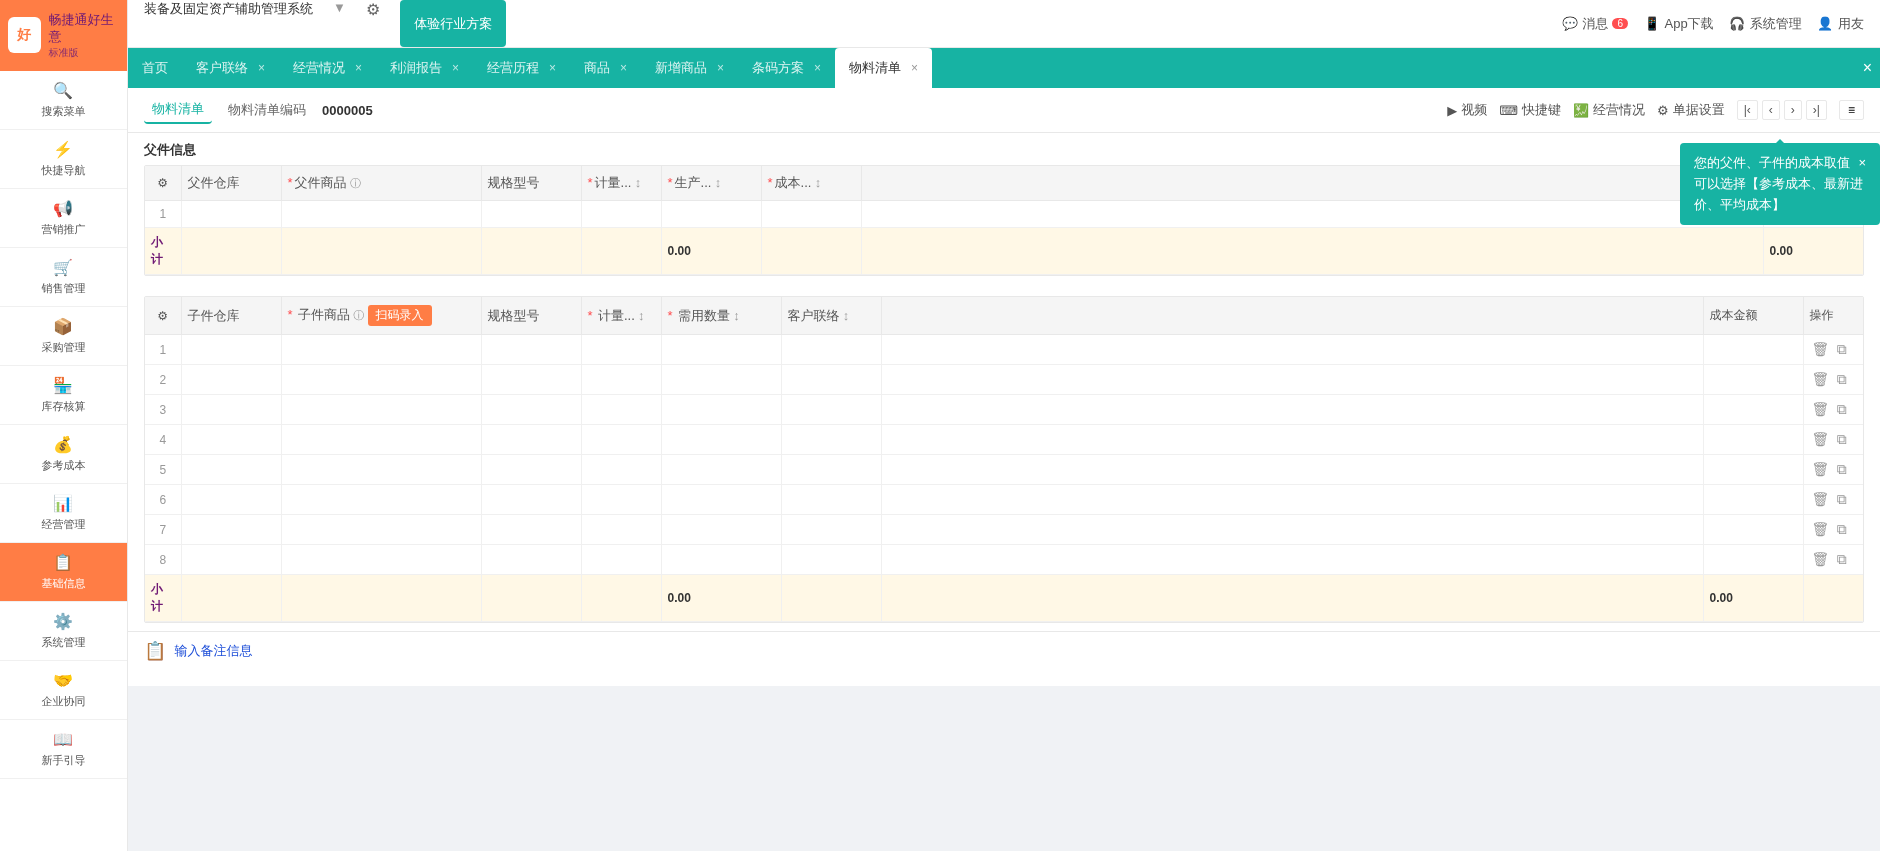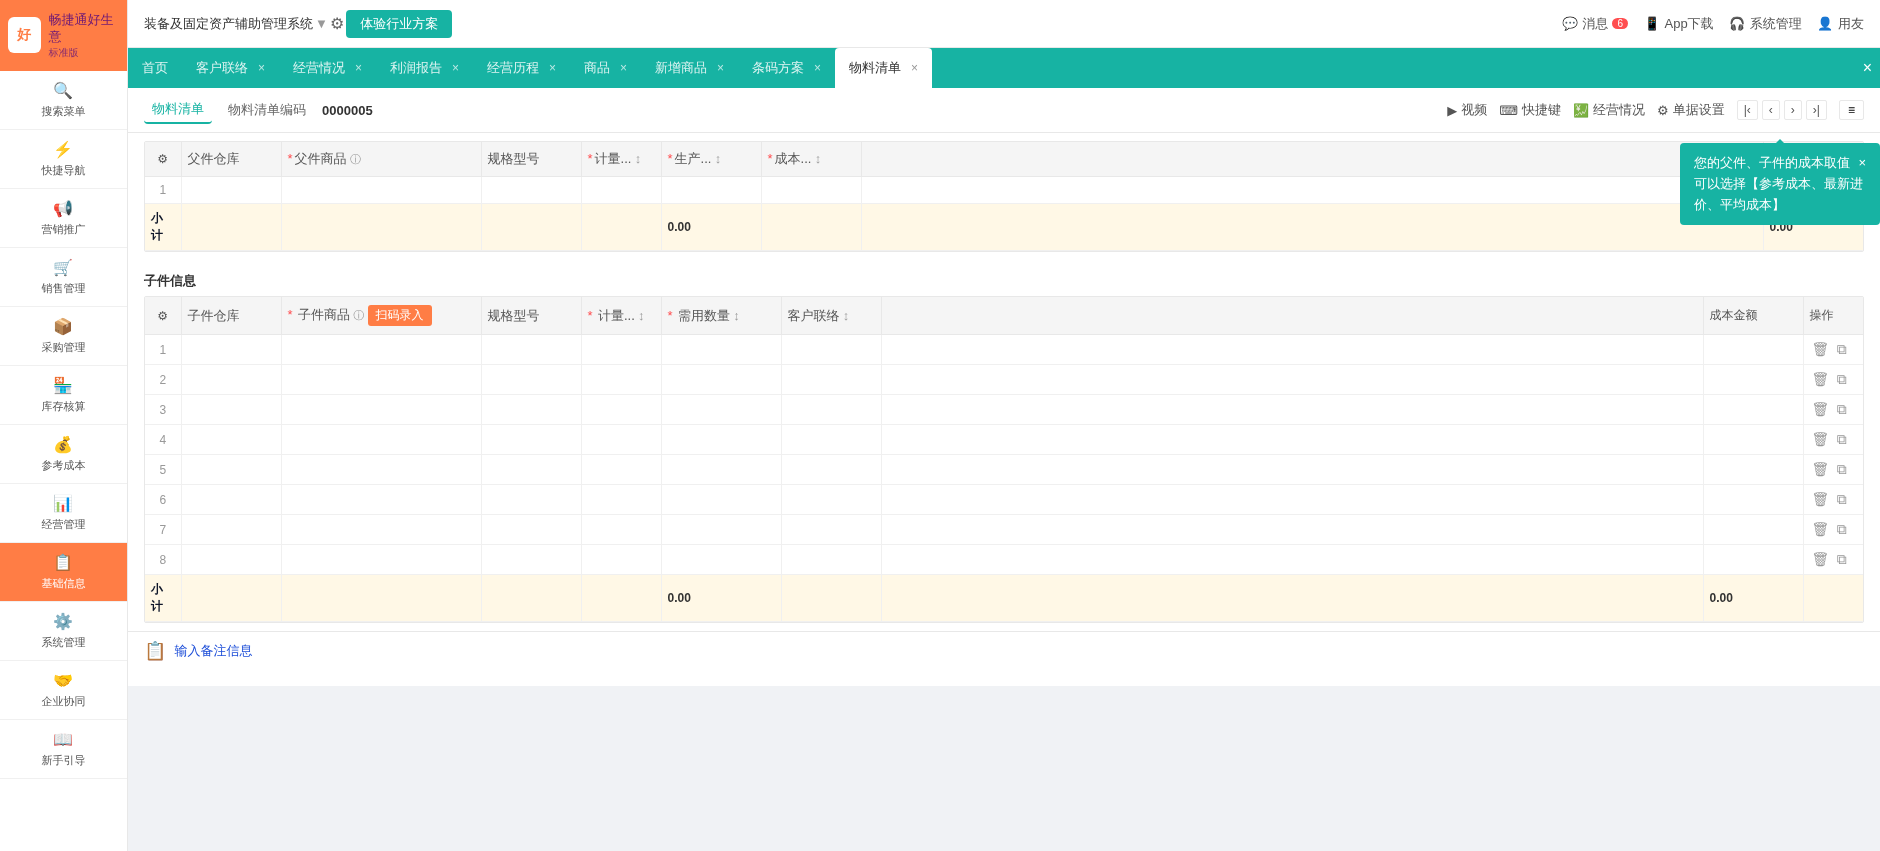--- a/index.html
+++ b/index.html
@@ -13,21 +13,21 @@
     .sidebar-nav { flex: 1; overflow-y: auto; }
     .sidebar-item { display: flex; flex-direction: column; align-items: center; padding: 10px 4px; cursor: pointer; color: #555; gap: 4px; border-bottom: 1px solid #f0f0f0; }
     .sidebar-item.active { background: #ff7d45; color: #fff; }
     .sidebar-item-icon { font-size: 16px; }
     .sidebar-item-label { font-size: 11px; text-align: center; }
 
     
     .main { flex: 1; display: flex; flex-direction: column; overflow: hidden; }
 
     
-    .topbar { background: #fff; display: flex; align-items: center; padding: 0 16px; height: 48px; border-bottom: 1px solid #e8e8e8; gap: 2px; }
+    .topbar { background: #fff; display: flex; padding: 0 16px; height: 48px; border-bottom: 1px solid #e8e8e8; gap: 20px; }
     .topbar-btn { background: #17b3a3; color: #fff; border: none; border-radius: 4px; padding: 5px 14px; cursor: pointer; font-size: 13px; }
     .topbar-right { display: flex; align-items: center; gap: 16px; margin-left: auto; }
     .topbar-right-item { display: flex; align-items: center; gap: 4px; color: #555; cursor: pointer; font-size: 12px; }
     .badge { background: #ff4d4f; color: #fff; border-radius: 10px; padding: 0 5px; font-size: 10px; min-width: 16px; text-align: center; }
 
     
     .nav-tabs { background: #17b3a3; display: flex; align-items: center; height: 40px; padding: 0 0; overflow: hidden; }
     .nav-tab { padding: 0 14px; height: 40px; display: flex; align-items: center; gap: 6px; color: rgba(255,255,255,0.85); cursor: pointer; white-space: nowrap; font-size: 13px; }
     .nav-tab.active { background: #fff; color: #333; border-radius: 4px 4px 0 0; }
     .nav-tab .close-x { font-size: 12px; color: rgba(255,255,255,0.7); }
@@ -54,21 +54,21 @@
     
     .table-container { border: 1px solid #e8e8e8; border-radius: 2px; overflow: hidden; margin-bottom: 0; position: relative; }
     table { width: 100%; border-collapse: collapse; table-layout: fixed; }
     thead tr { background: #f5f5f5; }
     thead th { padding: 8px 6px; text-align: left; font-weight: normal; color: #555; border-bottom: 1px solid #e8e8e8; border-right: 1px solid #e8e8e8; font-size: 12px; white-space: nowrap; overflow: hidden; }
     thead th:last-child { border-right: none; }
     tbody tr { border-bottom: 1px solid #f0f0f0; }
     tbody td { padding: 6px 6px; border-right: 1px solid #f0f0f0; font-size: 12px; color: #333; vertical-align: middle; }
     tbody td:last-child { border-right: none; }
     .subtotal-row td { background: #fff8e6; font-weight: bold; padding: 6px 6px; }
-    .subtotal-row td:first-child { color: #0f172a; }
+    .subtotal-row td:first-child { color: #701a75; }
     .settings-col { width: 36px; text-align: center; }
     .row-num { color: #999; text-align: center; }
     .required-star { color: #ff4d4f; margin-right: 2px; }
     .action-btn { background: none; border: none; cursor: pointer; color: #999; font-size: 14px; margin: 0 2px; }
 
     
     .tooltip-popup { position: absolute; top: 120px; right: 16px; background: #17b3a3; color: #fff; border-radius: 4px; padding: 10px 14px; font-size: 12px; line-height: 1.6; width: 200px; z-index: 100; }
     .tooltip-popup::before { content: ''; position: absolute; top: -8px; left: 50%; transform: translateX(-50%); border: 4px solid transparent; border-bottom-color: #17b3a3; }
     .tooltip-close { float: right; cursor: pointer; margin-left: 8px; font-size: 13px; }
 
@@ -239,20 +239,21 @@
             <button class="nav-page-btn">|‹</button>
             <button class="nav-page-btn">‹</button>
             <button class="nav-page-btn">›</button>
             <button class="nav-page-btn">›|</button>
           </div>
           <button style="background:none;border:1px solid #e8e8e8;border-radius:2px;padding:2px 8px;cursor:pointer;font-size:12px;">≡</button>
         </div>
       </div>
 
       <div class="section" style="position:relative;">
+        <div class="section-title">父件信息</div>
         <div class="table-container">
           <table>
             <colgroup>
               <col style="width:36px">
               <col style="width:100px">
               <col style="width:200px">
               <col style="width:100px">
               <col style="width:80px">
               <col style="width:100px">
               <col style="width:100px">
@@ -315,21 +316,20 @@
           </table>
         </div>
 
         <div class="tooltip-popup" style="position:absolute;top:10px;right:0;width:200px;">
           <span class="tooltip-close">×</span>
           <span>您的父件、子件的成本取值可以选择【参考成本、最新进价、平均成本】</span>
         </div>
       </div>
 
       <div class="section" style="margin-top:12px;">
-        <div class="section-title">子件信息</div>
         <div class="table-container">
           <table>
             <colgroup>
               <col style="width:36px">
               <col style="width:100px">
               <col style="width:200px">
               <col style="width:100px">
               <col style="width:80px">
               <col style="width:120px">
               <col style="width:100px">

